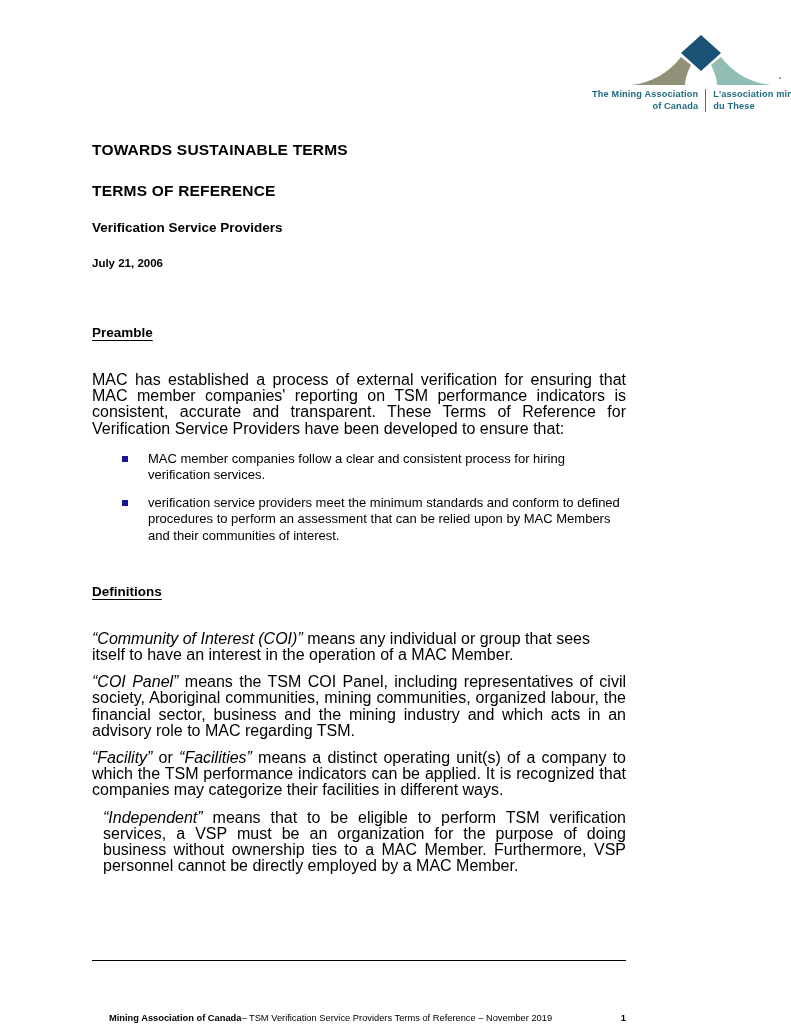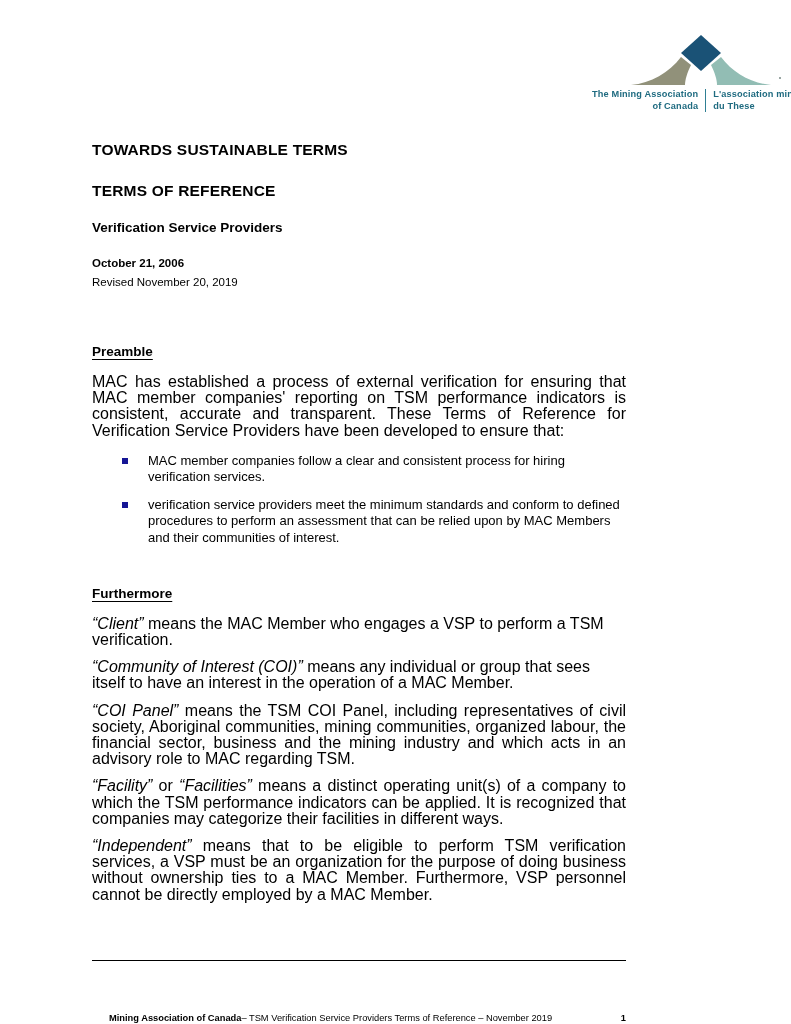--- a/index.html
+++ b/index.html
@@ -96,21 +96,21 @@
   .revised-line {
     font-size: 11.5px;
     font-weight: normal;
     margin: 0;
     line-height: 15px;
   }
 
   h3.section-head {
     font-size: 13.5px;
     font-weight: bold;
-    margin: 0 0 14px 0;
+    margin: 0 0 31px 0;
     text-decoration: underline;
     text-underline-offset: 3px;
     line-height: 17px;
     display: inline-block;
     text-align: right;
   }
   .section {
     margin-top: 0;
   }
   .section-preamble {
@@ -122,20 +122,21 @@
 
   p.body-text {
     font-size: 16px;
     line-height: 16.2px;
     margin: 0 0 11px 0;
     text-align: justify;
     text-justify: inter-word;
   }
   p.body-text.last {
     margin-bottom: 0;
+    margin-left: 11px;
   }
   p.body-text.nojustify {
     text-align: left;
   }
 
   ul.bullets {
     list-style: none;
     margin: 14px 0 0 0;
     padding: 0;
   }
@@ -225,42 +226,40 @@
         </div>
       </div>
     </div>
   </div>
 
   <div class="content">
 
     <h1 class="doc-title">TOWARDS SUSTAINABLE TERMS</h1>
     <h1 class="doc-title second">TERMS OF REFERENCE</h1>
     <h2 class="doc-subtitle">Verification Service Providers</h2>
-    <p class="date-line">October 21, 2006</p>
-    <p class="revised-line">Revised November 20, 2019</p>
+    <p class="date-line">July 21, 2006</p>
 
     <div class="section section-preamble">
       <h3 class="section-head">Preamble</h3>
       <p class="body-text">MAC has established a process of external verification for ensuring that MAC member companies' reporting on TSM performance indicators is consistent, accurate and transparent. These Terms of Reference for Verification Service Providers have been developed to ensure that:</p>
       <ul class="bullets">
         <li>
           <span class="sq-bullet"></span>
           <span>MAC member companies follow a clear and consistent process for hiring verification services.</span>
         </li>
         <li>
           <span class="sq-bullet"></span>
           <span>verification service providers meet the minimum standards and conform to defined procedures to perform an assessment that can be relied upon by MAC Members and their communities of interest.</span>
         </li>
       </ul>
     </div>
 
     <div class="section section-definitions">
-      <h3 class="section-head">Furthermore</h3>
-
-      <p class="body-text nojustify"><em class="term">“Client”</em><span> means the MAC Member who engages a VSP to perform a TSM verification.</span></p>
+      <h3 class="section-head">Definitions</h3>
+
 
       <p class="body-text nojustify"><em class="term">“Community of Interest (COI)”</em><span> means any individual or group that sees itself to have an interest in the operation of a MAC Member.</span></p>
 
       <p class="body-text"><em class="term">“COI Panel”</em><span> means the TSM COI Panel, including representatives of civil society, Aboriginal communities, mining communities, organized labour, the financial sector, business and the mining industry and which acts in an advisory role to MAC regarding TSM.</span></p>
 
       <p class="body-text"><em class="term">“Facility”</em><span> or </span><em class="term">“Facilities”</em><span> means a distinct operating unit(s) of a company to which the TSM performance indicators can be applied. It is recognized that companies may categorize their facilities in different ways.</span></p>
 
       <p class="body-text last"><em class="term">“Independent”</em><span> means that to be eligible to perform TSM verification services, a VSP must be an organization for the purpose of doing business without ownership ties to a MAC Member. Furthermore, VSP personnel cannot be directly employed by a MAC Member.</span></p>
     </div>
   </div>

